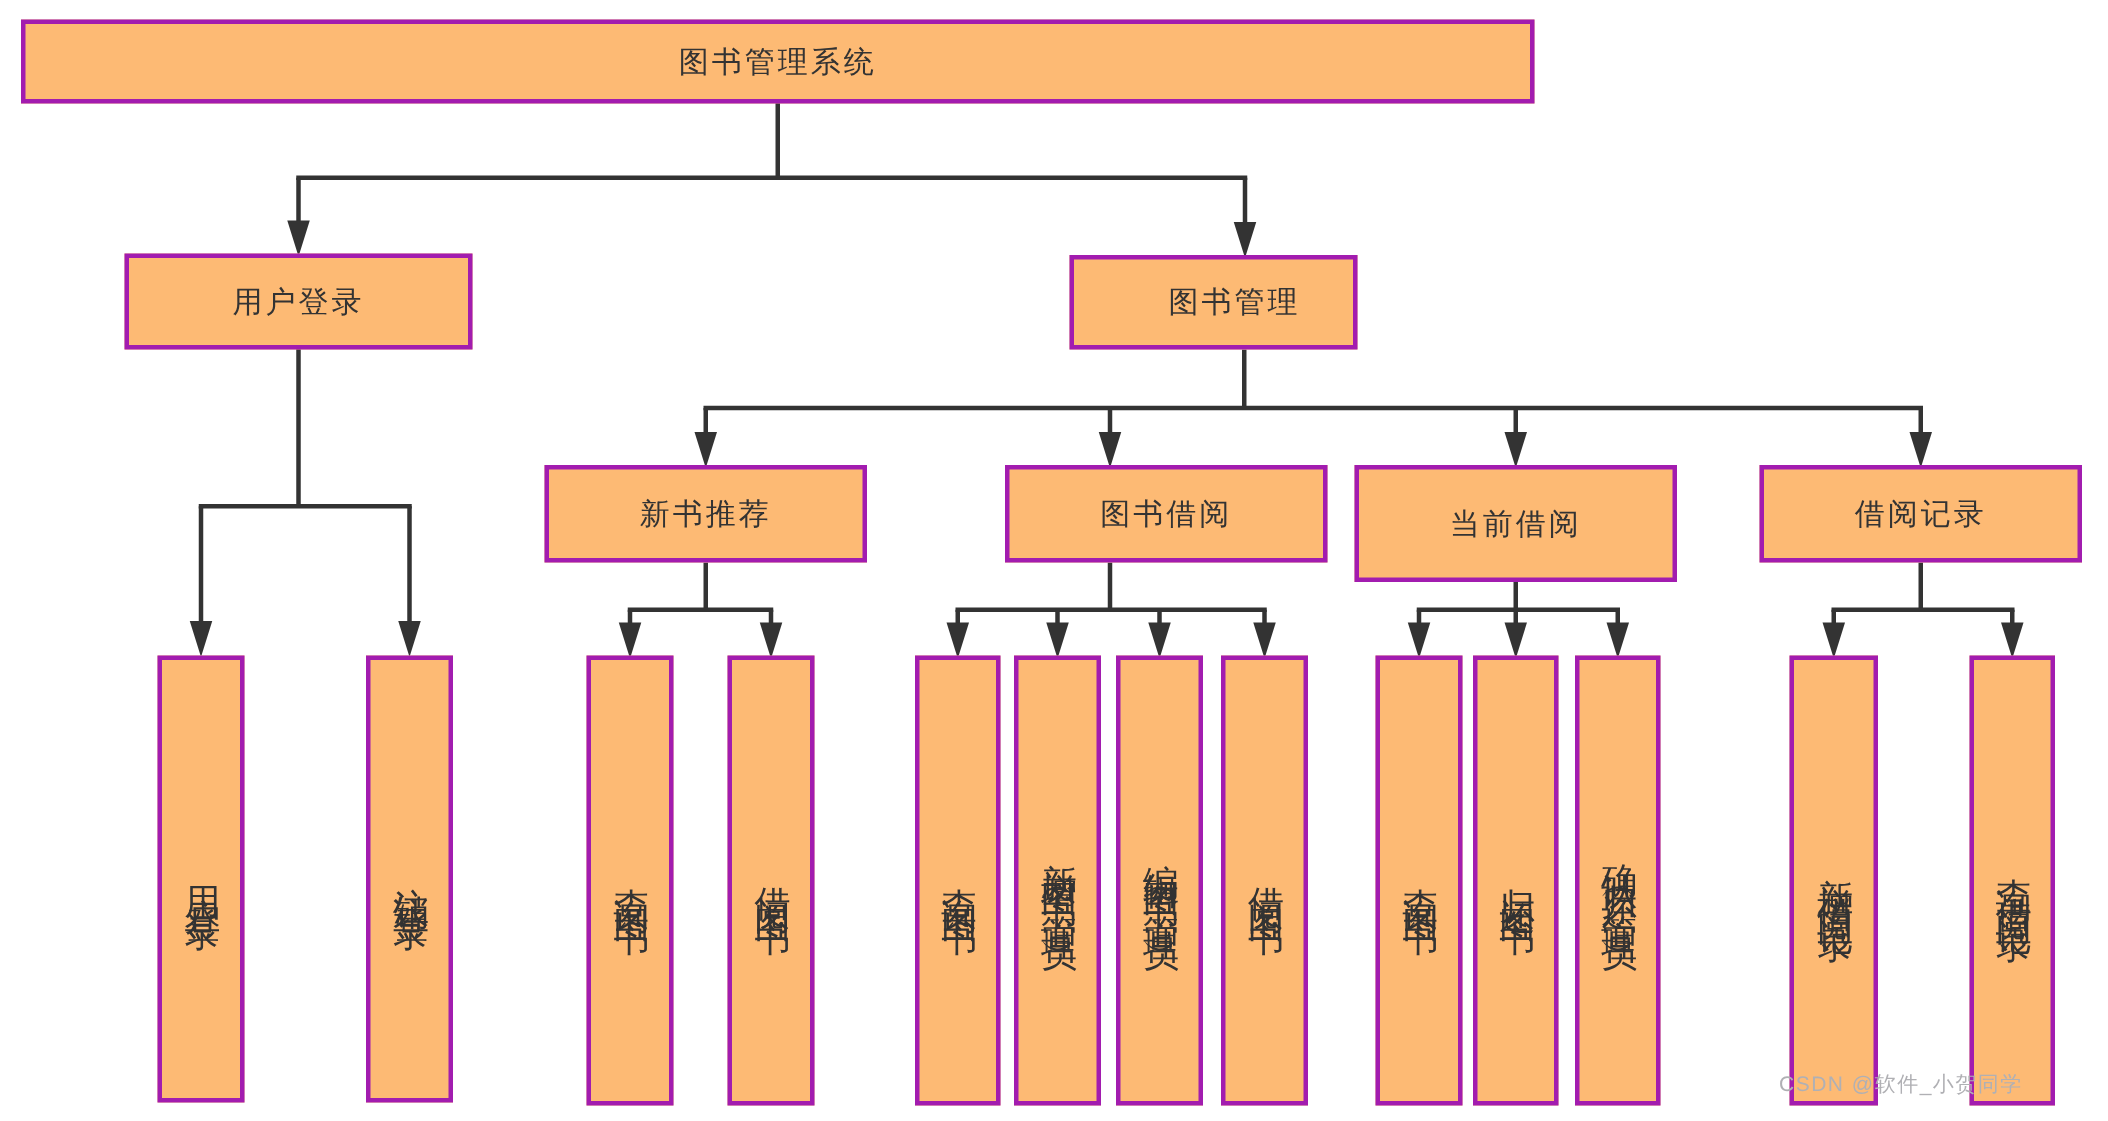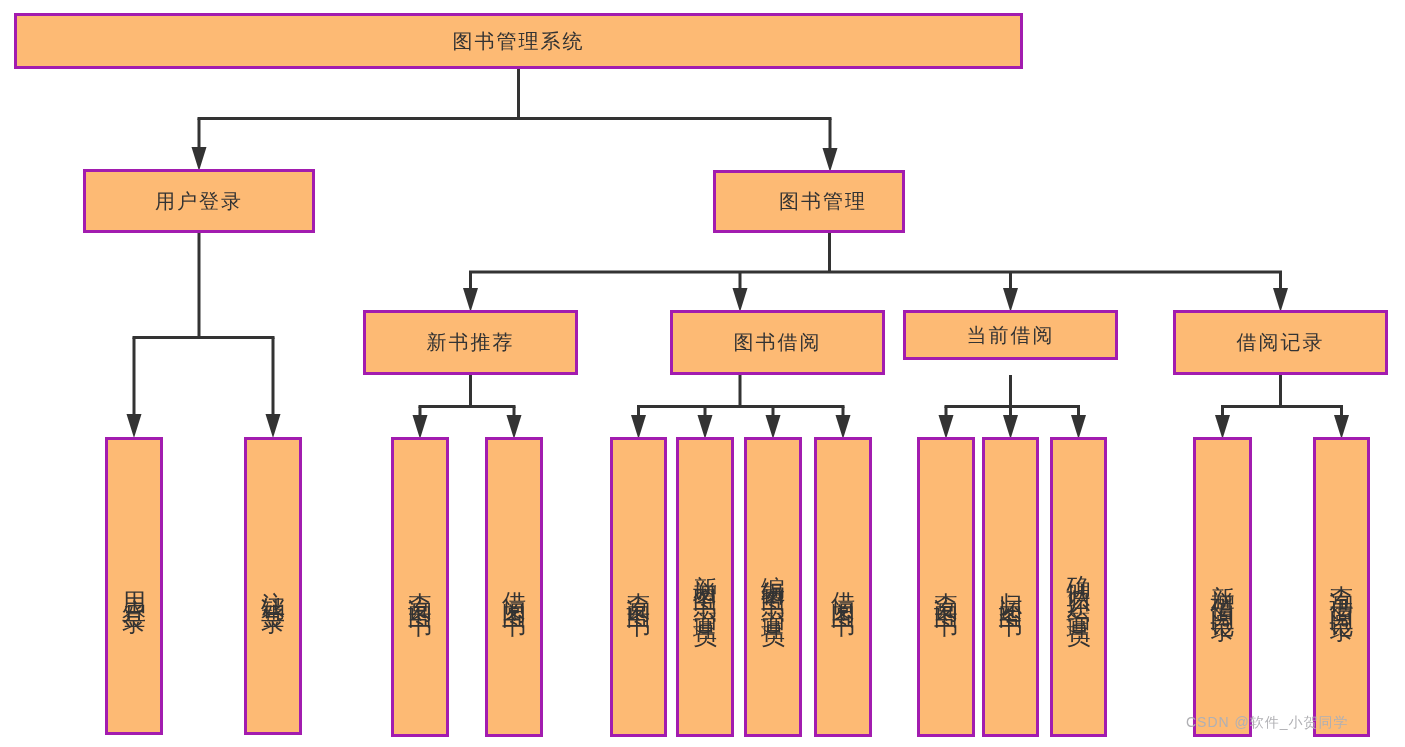--- a/index.html
+++ b/index.html
@@ -145,21 +145,21 @@
   <div class="box h-box" style="left:713px; top:170px; width:192px; height:63px;padding-left:28px;">
     <span>图书管理</span>
   </div>
 
   <div class="box h-box" style="left:363px; top:310px; width:215px; height:65px;">
     <span>新书推荐</span>
   </div>
   <div class="box h-box" style="left:633px; top:310px; width:215px; height:65px;margin-left:37px;">
     <span>图书借阅</span>
   </div>
-  <div class="box h-box" style="left:903px; top:310px; width:215px; height:50px;">
+  <div class="box h-box" style="left:903px; top:310px; width:215px; height:78px;">
     <span>当前借阅</span>
   </div>
   <div class="box h-box" style="left:1173px; top:310px; width:215px; height:65px;">
     <span>借阅记录</span>
   </div>
 
   <div class="box v-box" style="left:105px; top:437px; width:58px; height:298px;">
     <span>用户登录</span>
   </div>
   <div class="box v-box" style="left:244px; top:437px; width:58px; height:298px;">

